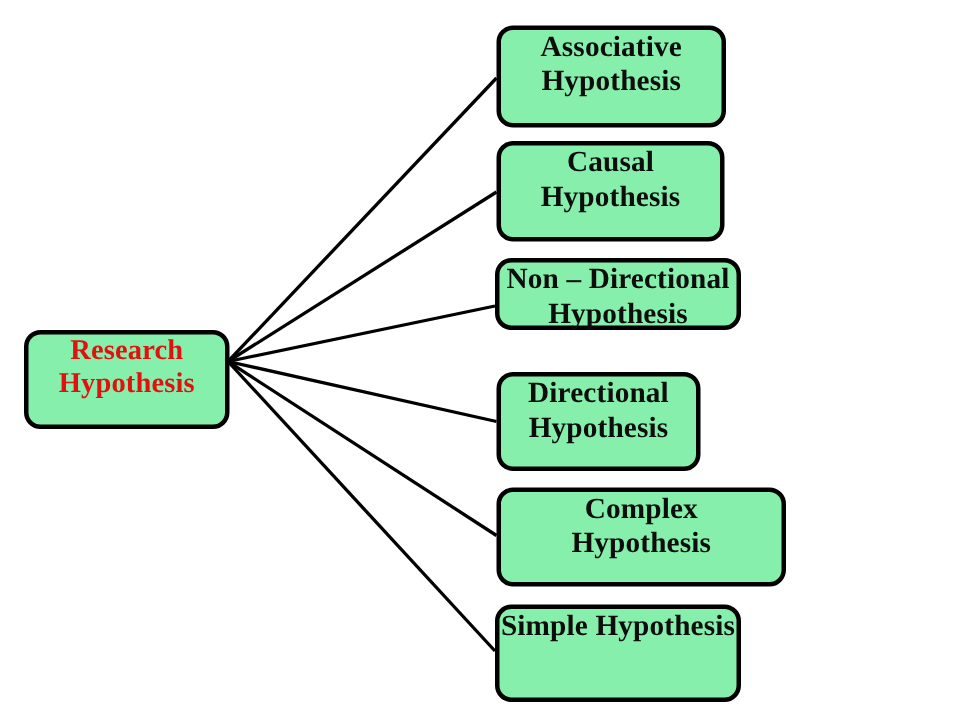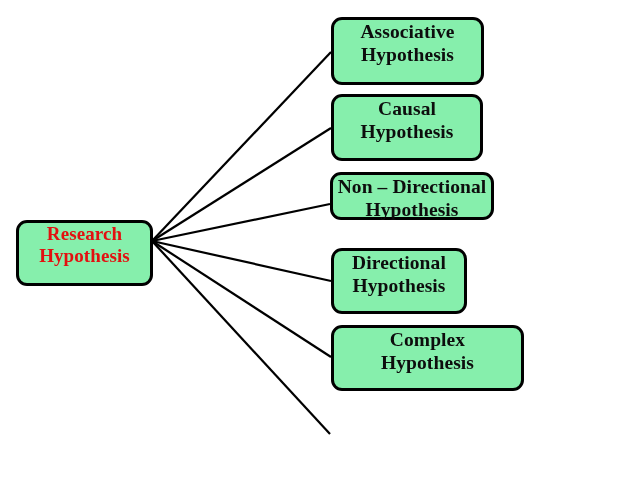--- a/index.html
+++ b/index.html
@@ -86,14 +86,17 @@
   <div class="node branch-node" style="left: 331px; top: 248px; width: 136px; height: 66px;">
     <span class="node-label" style="color: rgb(13, 13, 13);">Directional
 Hypothesis</span>
   </div>
 
   <div class="node branch-node" style="left: 331px; top: 325px; width: 193px; height: 66px;">
     <span class="node-label" style="color: rgb(13, 13, 13);">Complex
 Hypothesis</span>
   </div>
 
+  <div class="node branch-node" style="left: 330px; top: 403px; width: 164px; height: 65px;">
+    <span class="node-label" style="color: rgb(13, 13, 13);">Simple Hypothesis</span>
+  </div>
 
 </div>
 
 </body></html>

